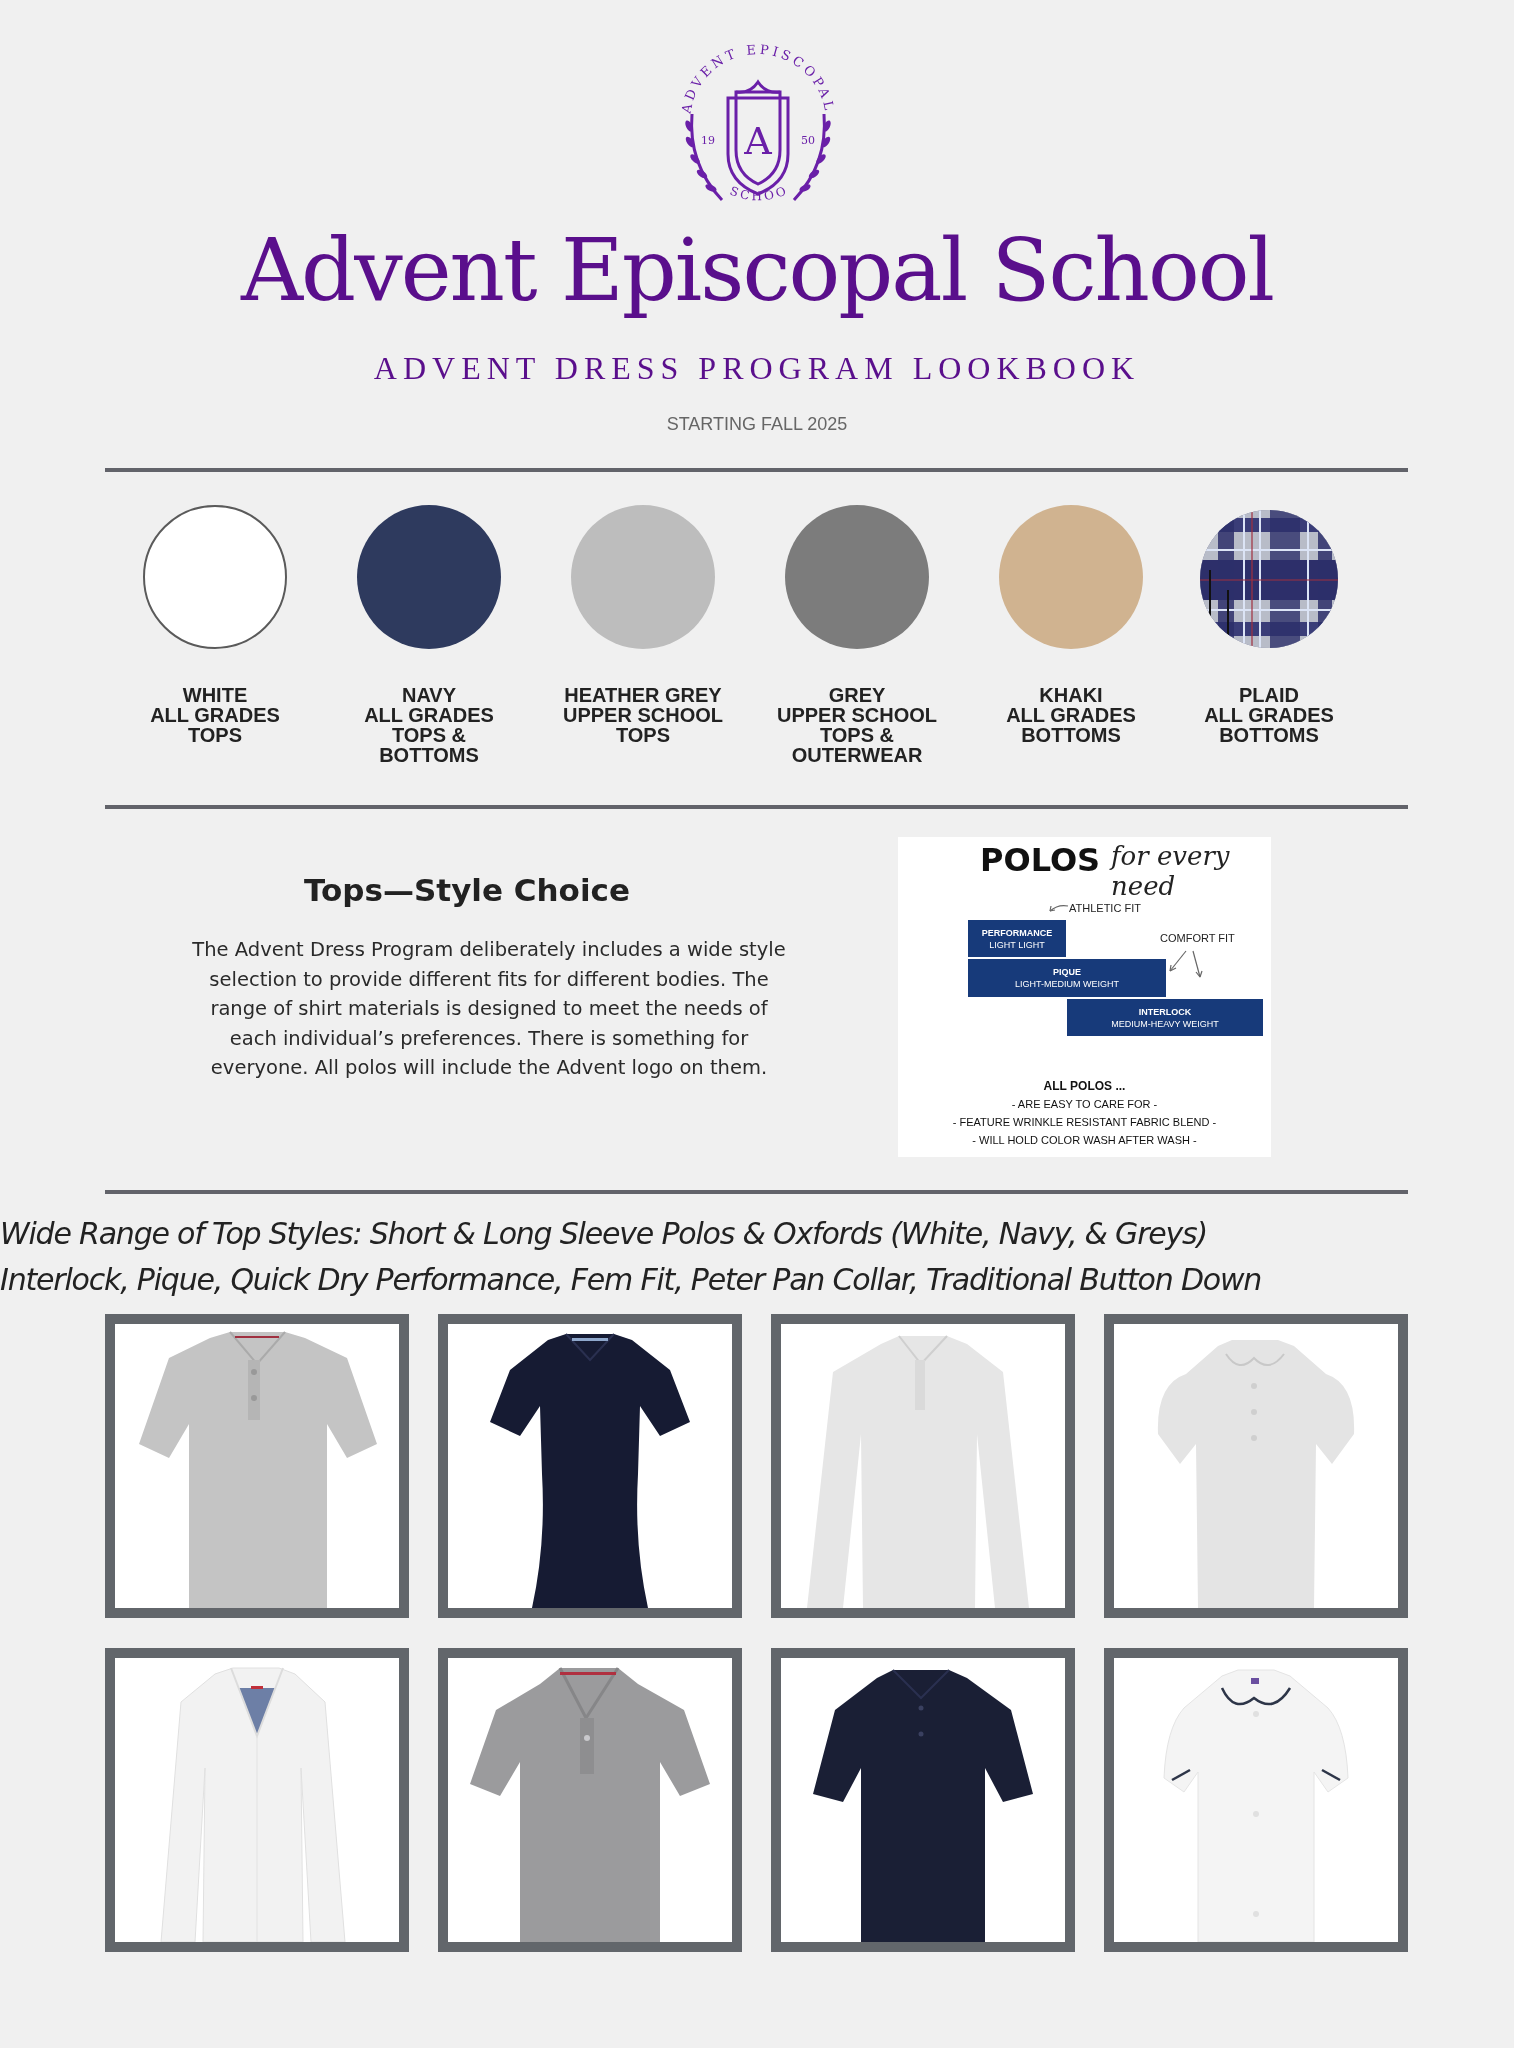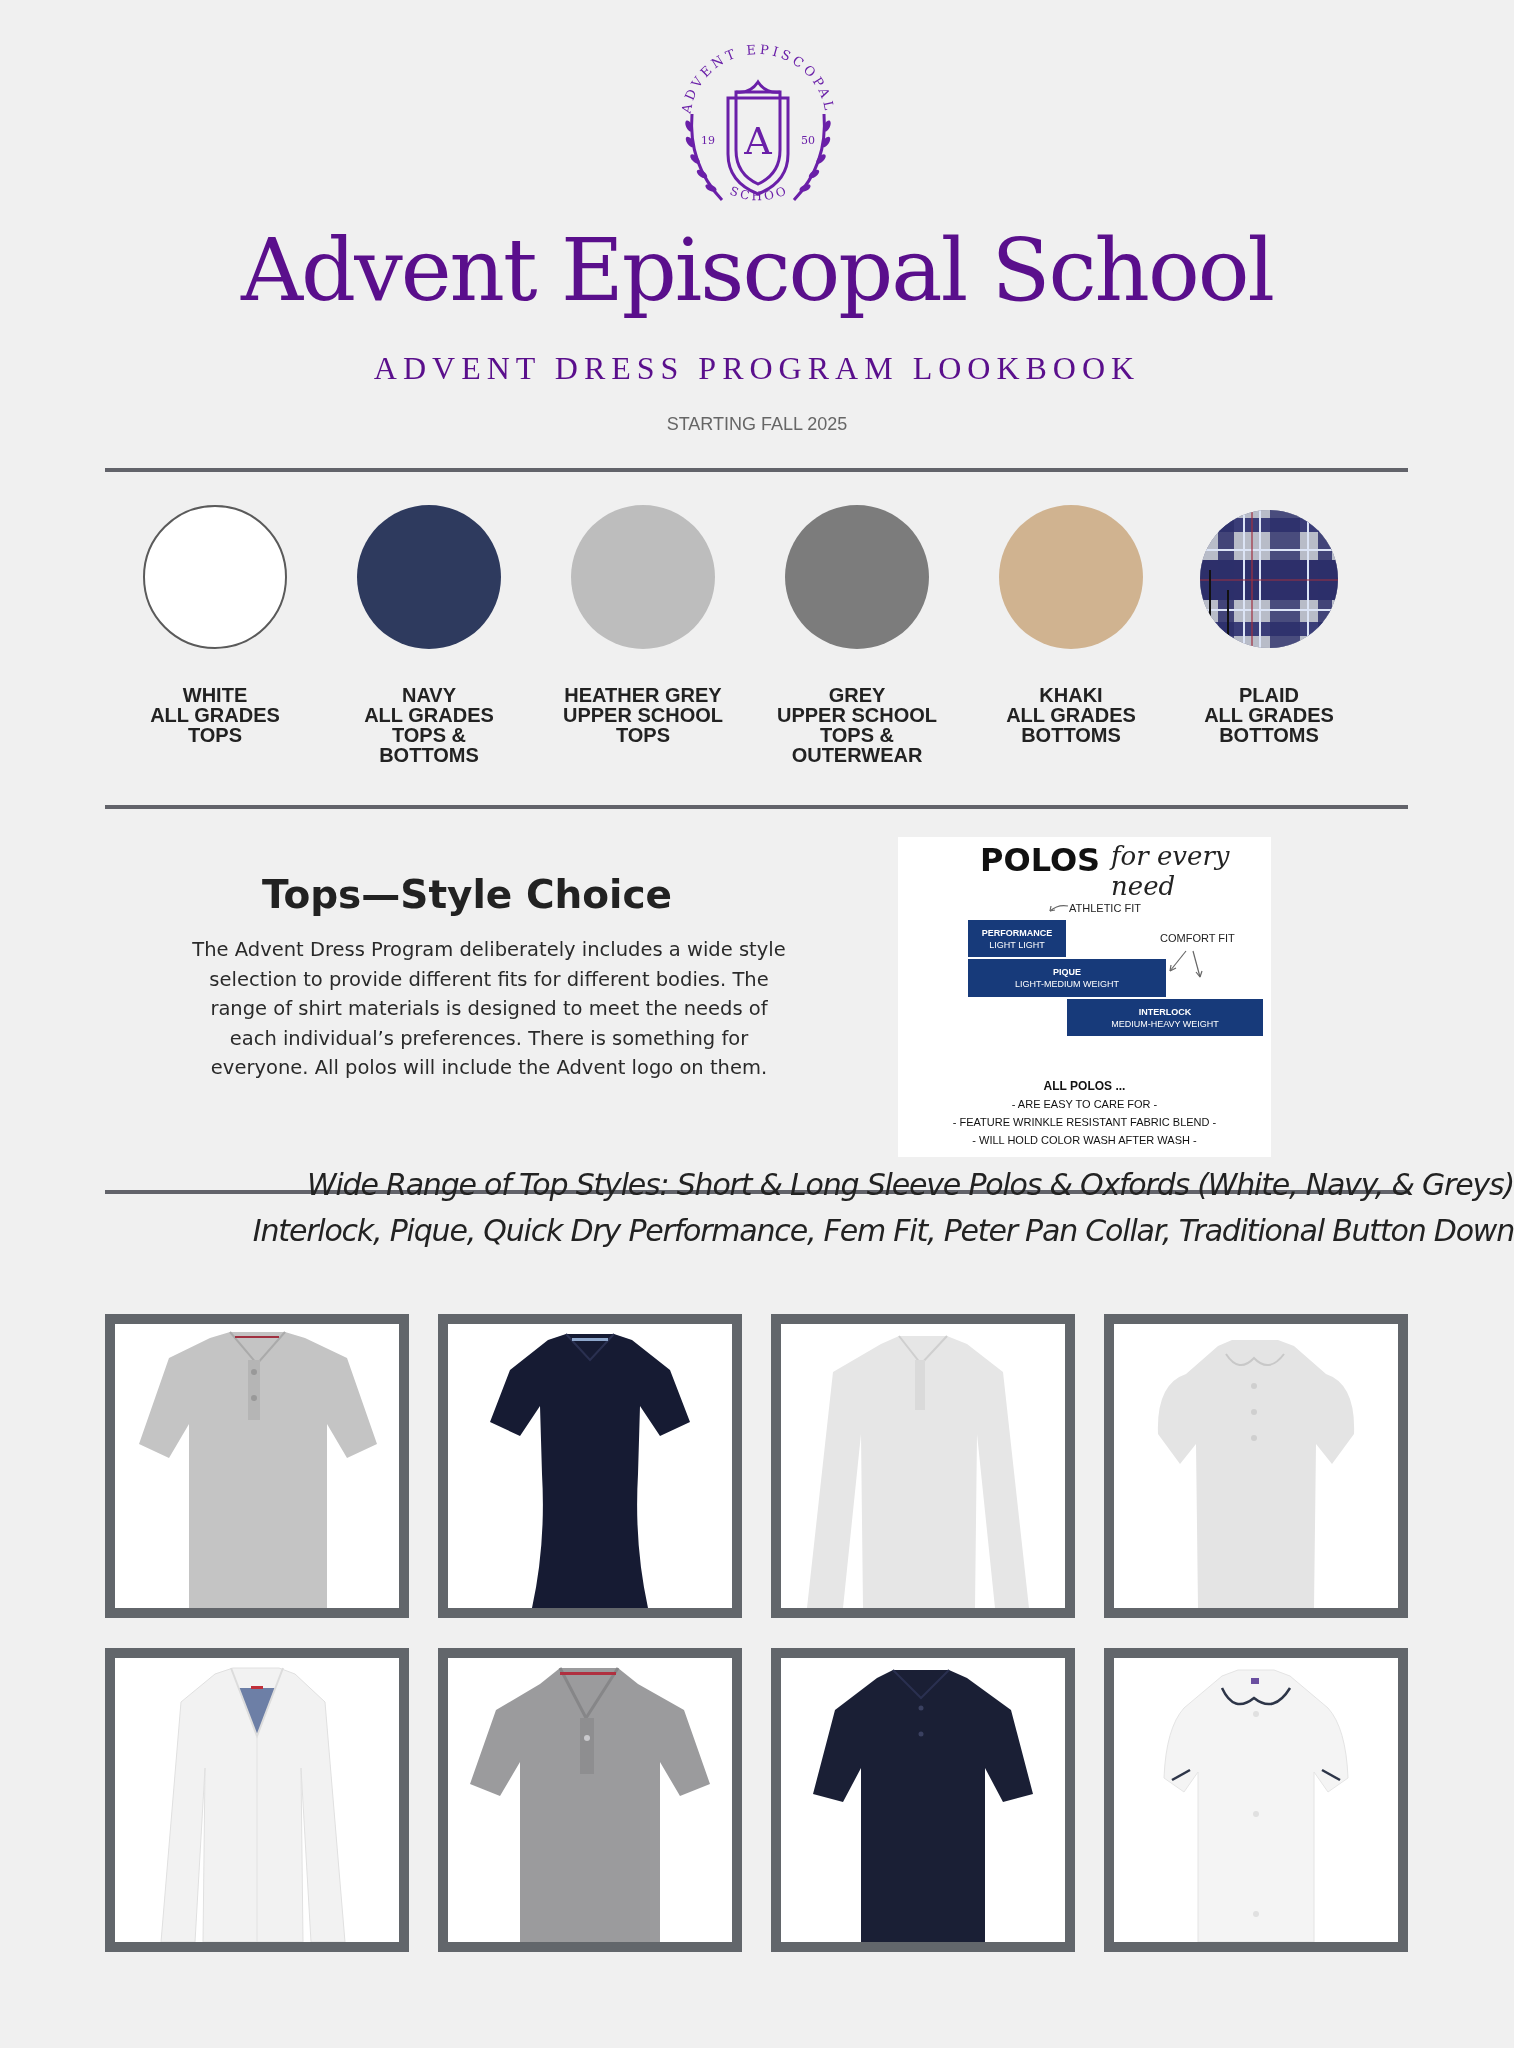--- a/index.html
+++ b/index.html
@@ -25,42 +25,42 @@
 
   .swatch { position: absolute; width: 144px; height: 144px; border-radius: 50%; }
   .swatch-label {
     position: absolute; width: 190px; text-align: center;
     font-family: "Liberation Sans", sans-serif; font-weight: bold;
     font-size: 20px; line-height: 20px; color: #222;
   }
 
   .tops-heading {
     position: absolute; left: 170px; width: 594px; top: 872px; text-align: center;
-    font-family: "DejaVu Sans", sans-serif; font-weight: bold; font-size: 39px; color: #222;
+    font-family: "DejaVu Sans", sans-serif; font-weight: bold; font-size: 31px; color: #222;
   }
   .tops-body {
     position: absolute; left: 156px; width: 594px; top: 935px; text-align: center;
     font-family: "DejaVu Sans", sans-serif; font-size: 19.5px; line-height: 29.5px; color: #2a2a2a; margin-left: 36px;
   }
 
   .polos-card { position: absolute; left: 898px; top: 837px; width: 373px; height: 320px; background: #fff; }
   .polos-title { position: absolute; left: 82px; top: 4px; font-family: "DejaVu Sans", sans-serif; font-weight: bold; font-size: 32px; color: #111; }
   .polos-script { position: absolute; left: 213px; top: 4px; font-family: "DejaVu Serif", serif; font-style: italic; font-size: 26px; color: #222; }
   .fit-note { position: absolute; font-family: "Liberation Sans", sans-serif; font-size: 11px; color: #222; }
   .polo-bar {
     position: absolute; background: #173a7a; color: #fff; text-align: center;
     font-family: "Liberation Sans", sans-serif; font-size: 9px; line-height: 12px;
     display: flex; flex-direction: column; justify-content: center; margin-left: 7px;
   }
   .polo-bar .bt { font-weight: bold; }
   .all-polos { position: absolute; left: 0; width: 100%; top: 240px; text-align: center; font-family: "Liberation Sans", sans-serif; font-size: 11px; line-height: 18px; color: #111; }
   .all-polos .h { font-weight: bold; font-size: 12px; }
 
   .wide-range {
-    position: absolute; left: 0; width: 100%; top: 1162px; text-align: right;
+    position: absolute; left: 0; width: 100%; top: 1211px; text-align: left;
     font-family: "DejaVu Sans", sans-serif; font-style: italic; font-size: 30px;
     line-height: 46px; color: #222; letter-spacing: -1.2px;
   }
 
   .photo-frame { position: absolute; width: 304px; height: 304px; background: #62666b; padding: 10px; }
   .photo-inner { width: 100%; height: 100%; background: #fff; overflow: hidden; }
   .photo-inner svg { width: 100%; height: 100%; display: block; }
 </style>
 </head>
 <body>

